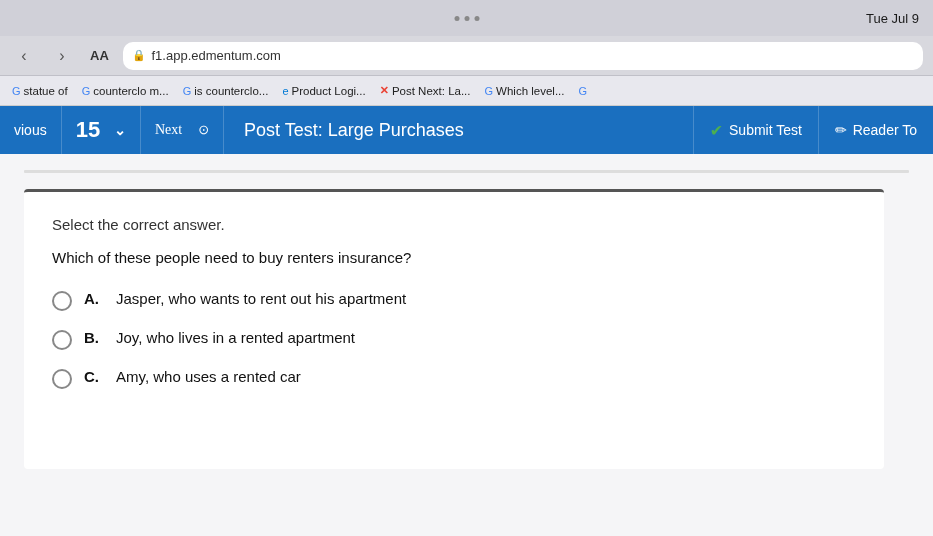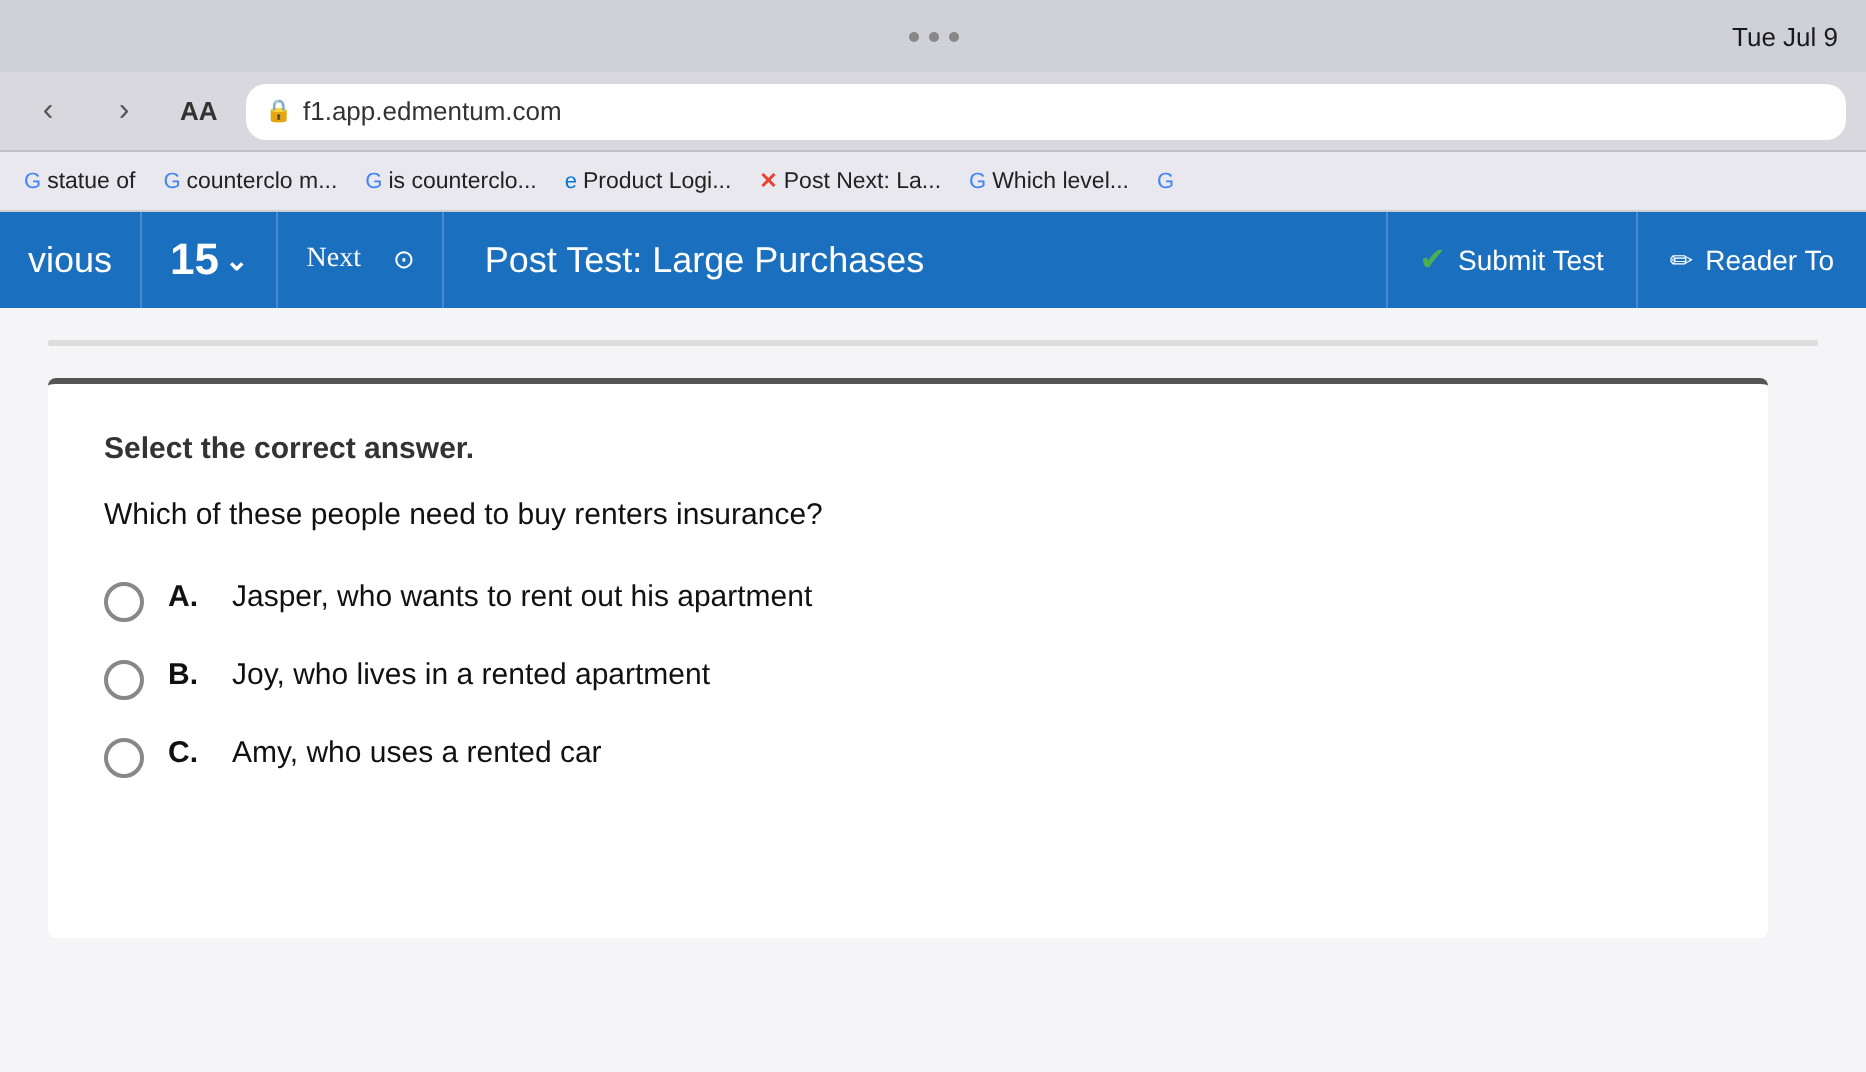--- a/index.html
+++ b/index.html
@@ -85,26 +85,26 @@
       background: #1a6fbf;
       height: 48px;
       display: flex;
       align-items: center;
       padding: 0 0 0 0;
       color: white;
     }
     .toolbar-prev {
       display: flex; align-items: center; gap: 4px;
       padding: 0 14px;
-      font-size: 18px; cursor: pointer;
+      font-size: 14px; cursor: pointer;
       height: 100%;
       border-right: 1px solid rgba(255,255,255,0.2);
     }
     .toolbar-question-num {
-      display: flex; align-items: center; gap: 3px;
+      display: flex; align-items: center; gap: 14px;
       padding: 0 14px;
       font-size: 22px; font-weight: 600; cursor: pointer;
       height: 100%;
       border-right: 1px solid rgba(255,255,255,0.2);
     }
     .chevron-down { font-size: 14px; }
     .toolbar-next {
       display: flex; align-items: center; gap: 16px;
       padding: 0 14px;
       font-size: 14px; cursor: pointer;
@@ -139,21 +139,20 @@
       max-width: 860px;
       min-height: 280px;
       border-radius: 4px;
       border-top: 3px solid #555;
       padding: 24px 28px;
     }
 
     .instruction-text {
       font-size: 15px; color: #333;
       margin-bottom: 16px;
-      font-weight: bold;
     }
     .question-text {
       font-size: 15px; color: #111;
       margin-bottom: 24px;
       font-weight: 400;
     }
 
     .answer-option {
       display: flex;
       align-items: flex-start;

